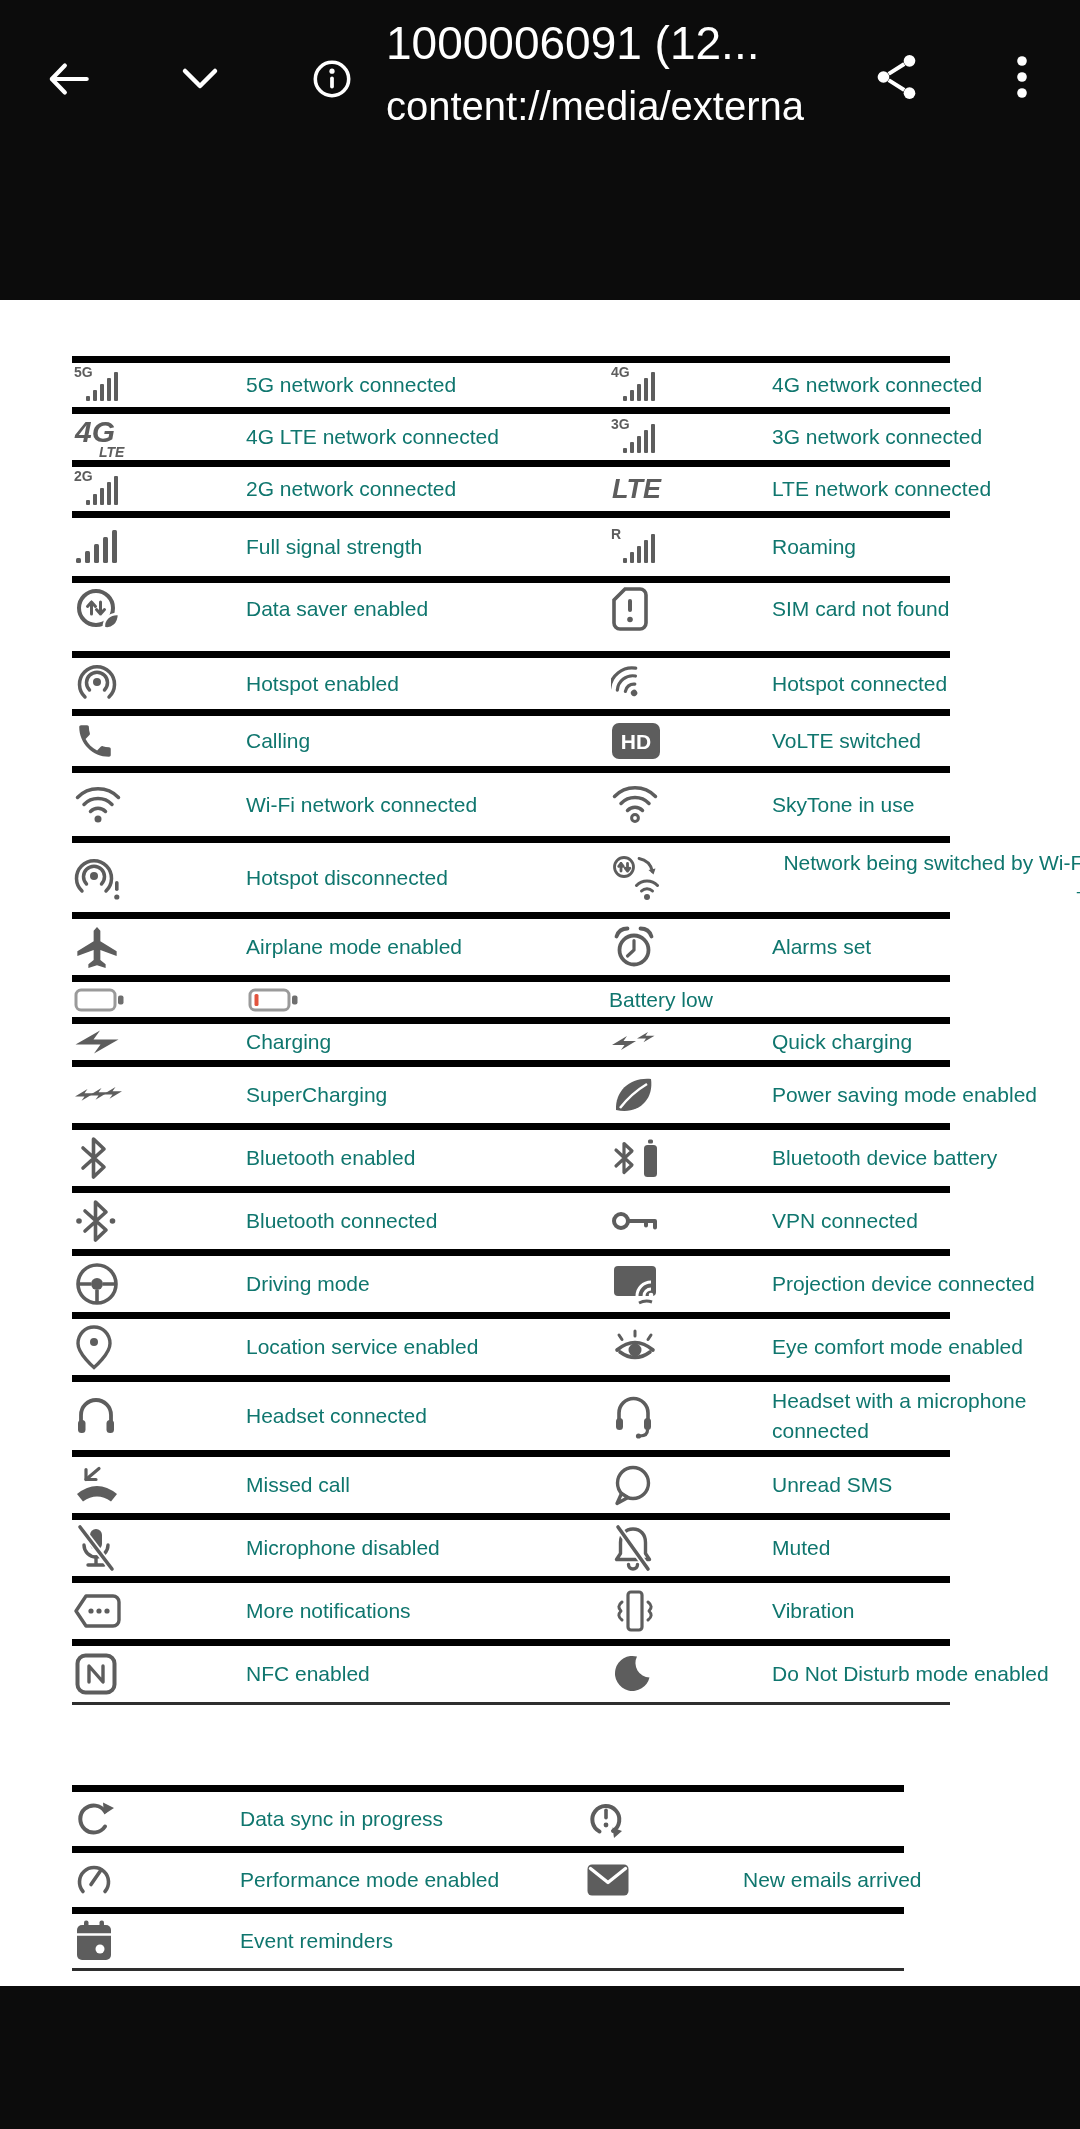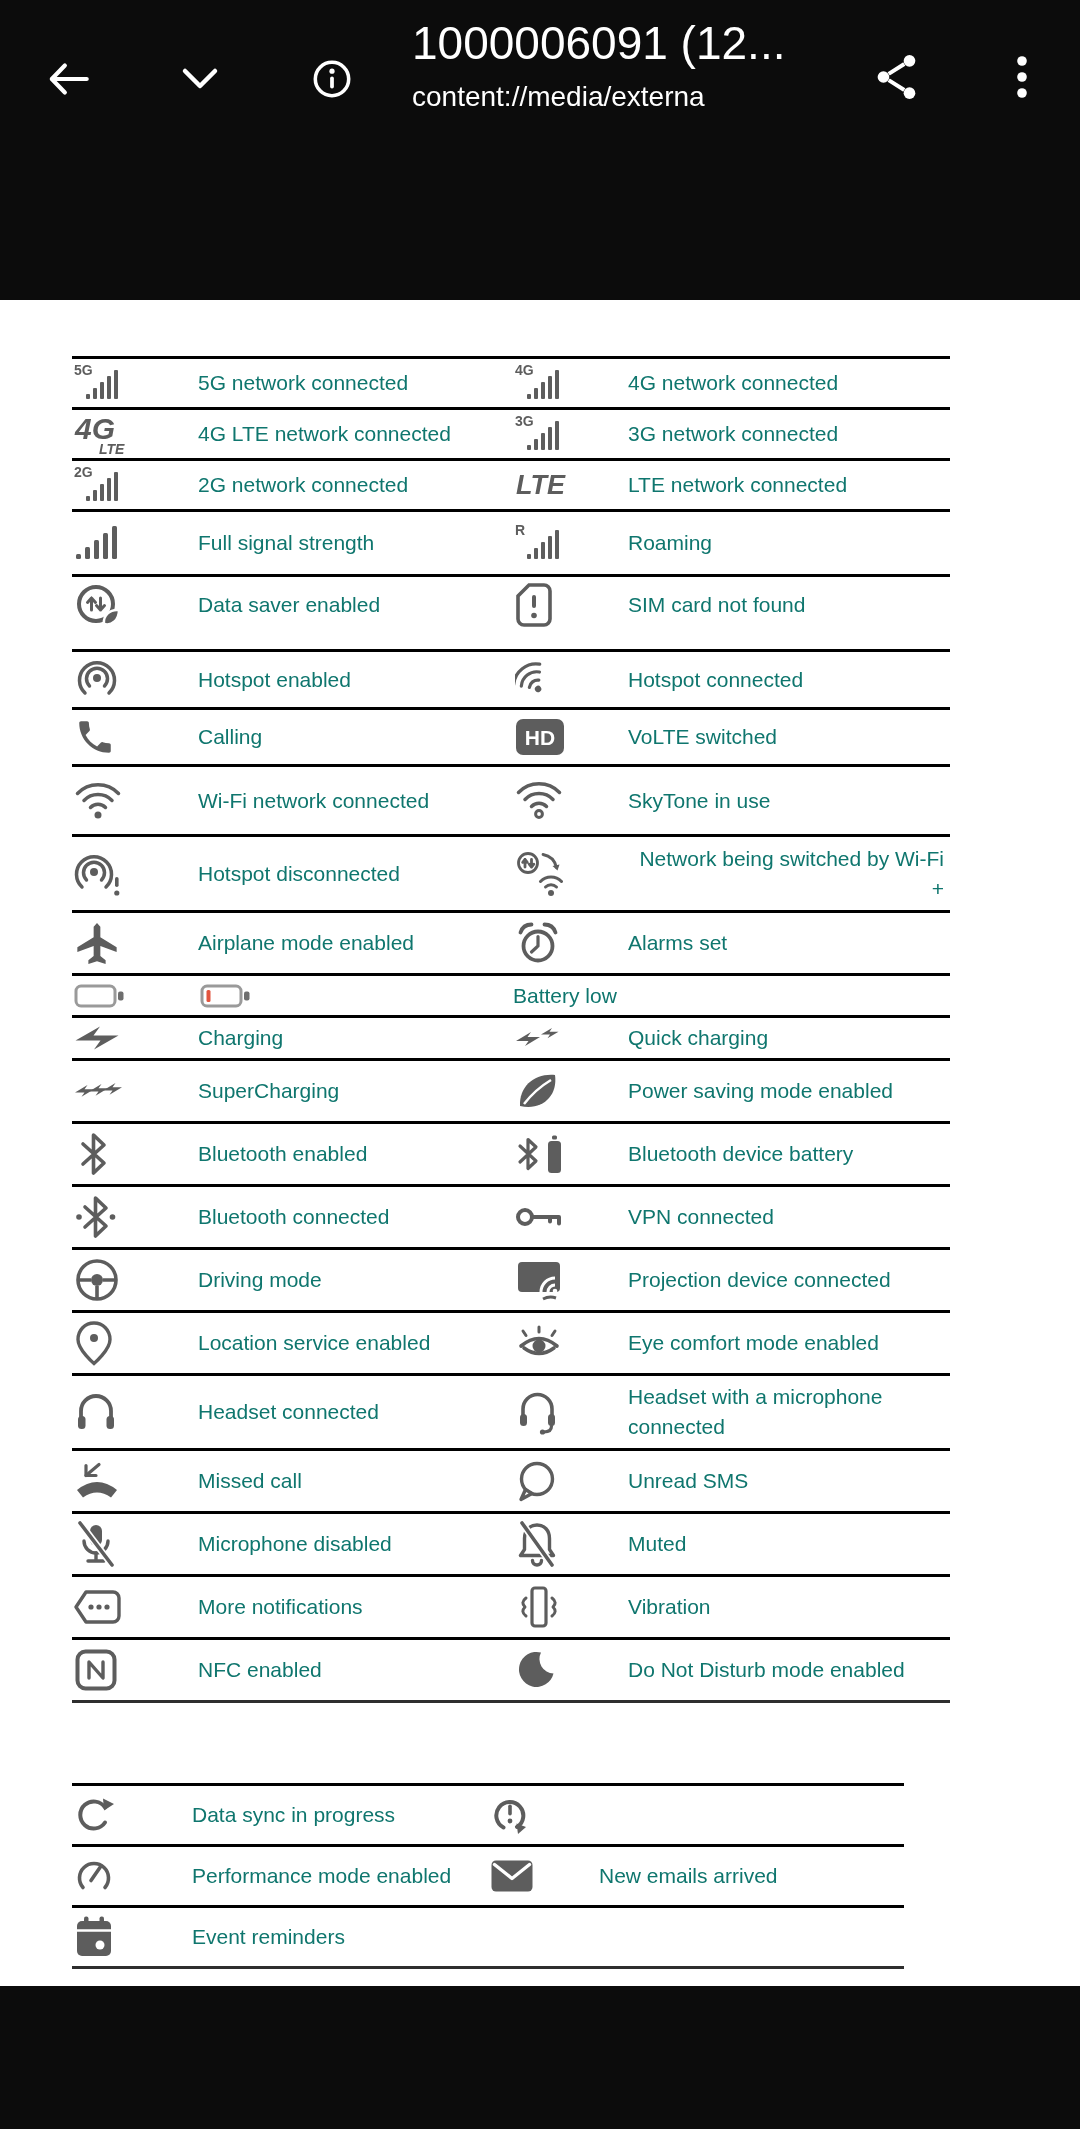--- a/index.html
+++ b/index.html
@@ -11,29 +11,29 @@
   *{box-sizing:border-box;}
 
   
   .toolbar{position:absolute;top:0;left:0;width:1080px;height:300px;background:#0c0c0c;}
   .tb-icon{position:absolute;display:flex;align-items:center;justify-content:center;cursor:pointer;}
   .tb-back{left:44px;top:54px;}
   .tb-collapse{left:176px;top:56px;}
   .tb-info{left:308px;top:55px;}
   .tb-share{left:874px;top:52px;}
   .tb-menu{left:1002px;top:52px;width:40px;}
-  .title-block{position:absolute;left:412px;top:16px;width:420px;overflow:hidden;}
+  .title-block{position:absolute;left:386px;top:16px;width:420px;overflow:hidden;}
   .img-title{color:#fff;font-size:46px;font-weight:500;line-height:54px;white-space:nowrap;}
-  .img-subtitle{color:#fff;font-size:28px;font-weight:400;line-height:50px;white-space:nowrap;margin-top:2px;}
+  .img-subtitle{color:#fff;font-size:40px;font-weight:400;line-height:50px;white-space:nowrap;margin-top:11px;}
 
   
   .viewed-image{position:absolute;top:300px;left:0;width:1080px;height:1686px;background:#ffffff;}
 
   .tbl{margin-left:72px;border-bottom:3px solid #2e2e2e;color:#5d5d5d;}
-  .tbl .row{display:grid;border-top:3px solid #000000;}
+  .tbl .row{display:grid;border-top:7px solid #000000;gap:48px;}
   .t1{width:878px;margin-top:56px;}
   .t1 .row{grid-template-columns:126px 315px 115px 322px;min-height:63px;}
   .t2{width:832px;margin-top:80px;}
   .t2 .row{grid-template-columns:120px 296px 111px 305px;min-height:61px;}
 
   .t1 .row:nth-child(-n+3){min-height:51px;}
   .t1 .row:nth-child(4){min-height:65px;}
   .t1 .row:nth-child(5){min-height:59px;}
   .t1 .row:nth-child(6){min-height:58px;margin-top:16px;}
   .t1 .row:nth-child(7){min-height:57px;}

